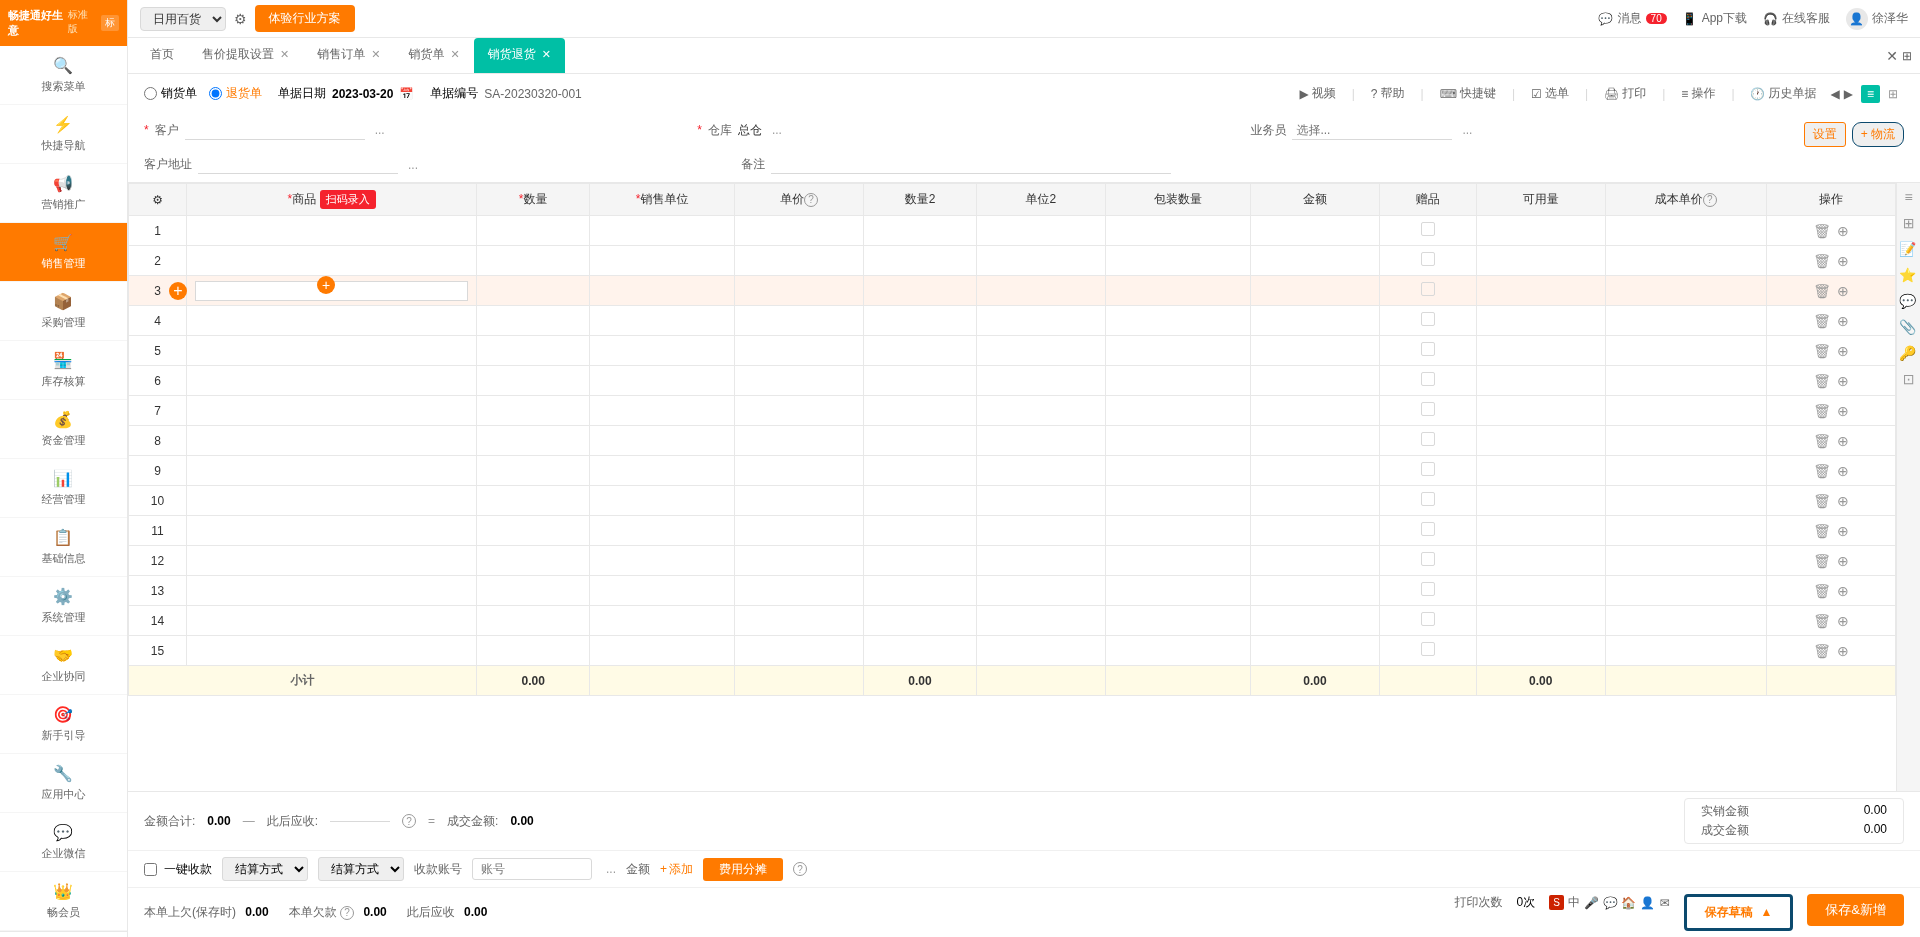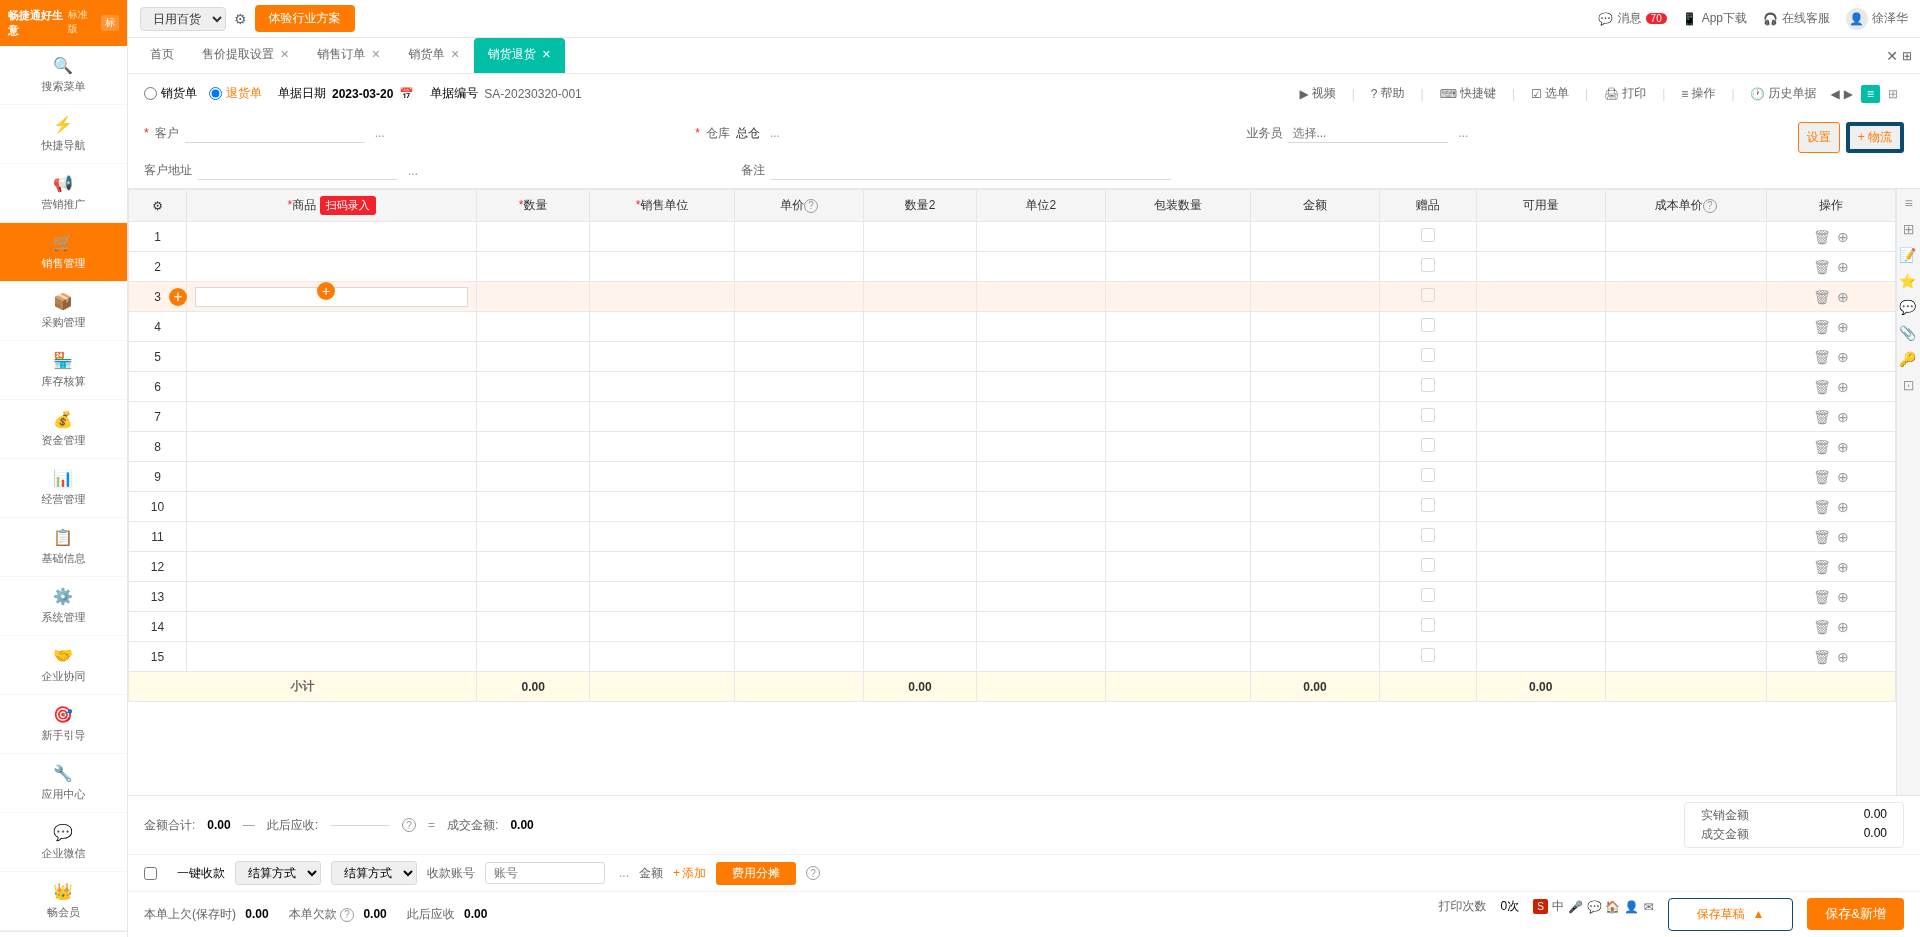--- a/index.html
+++ b/index.html
@@ -31,41 +31,41 @@
     .tab { padding: 8px 14px; cursor: pointer; color: #666; font-size: 13px; border-bottom: 2px solid transparent; display: flex; align-items: center; gap: 6px; white-space: nowrap; }
     .tab.active { color: #fff; background: #00bfa5; border-radius: 4px 4px 0 0; border-bottom: 2px solid #00bfa5; }
     .tab .close-icon { font-size: 11px; color: #999; }
     .tab.active .close-icon { color: #fff; }
     .tab-close-all { margin-left: auto; color: #666; cursor: pointer; font-size: 14px; }
     .form-input { border: none; border-bottom: 1px solid #d9d9d9; padding: 2px 4px; min-width: 160px; color: #333; outline: none; }
     .form-dots { color: #999; margin-left: 4px; }
     .toolbar-right { margin-left: auto; display: flex; align-items: center; gap: 6px; }
     .toolbar-btn { display: flex; align-items: center; gap: 3px; color: #666; cursor: pointer; padding: 3px 6px; border-radius: 3px; font-size: 12px; }
     .btn-setting { color: #ff7a00; border: 1px solid #ff7a00; border-radius: 3px; padding: 3px 8px; cursor: pointer; }
-    .btn-wuliu { color: #ff7a00; border: 4px solid #0c4a6e; border-radius: 3px; padding: 3px 8px; cursor: pointer; }
+    .btn-wuliu { color: #ff7a00; border: 1px solid #0c4a6e; border-radius: 9px; padding: 3px 8px; cursor: pointer; }
     .radio-group { display: flex; align-items: center; gap: 12px; }
     .radio-item { display: flex; align-items: center; gap: 4px; cursor: pointer; }
 
     
     .table-container { flex: 1; overflow: auto; background: #fff; }
     .data-table { width: 100%; border-collapse: collapse; }
     .data-table th { background: #f5f5f5; border: 1px solid #e8e8e8; padding: 6px 8px; color: #333; font-weight: normal; white-space: nowrap; text-align: center; position: sticky; top: 0; z-index: 1; }
     .data-table td { border: 1px solid #e8e8e8; padding: 4px 8px; color: #333; text-align: center; height: 30px; }
     .data-table tr.highlight-row td { background: #fff3ec; }
     .row-num { color: #999; }
     .checkbox-cell { text-align: center; }
     .action-icons { display: flex; justify-content: center; gap: 6px; }
     .action-icon { cursor: pointer; color: #999; font-size: 14px; }
     .scan-btn { background: #f5222d; color: #fff; border: none; border-radius: 3px; padding: 2px 6px; font-size: 11px; cursor: pointer; }
     .sum-row td { background: #fffbe6; font-weight: bold; }
     .amount-row { display: flex; align-items: center; gap: 12px; margin-bottom: 0; }
     .minus-sign { color: #999; }
     .equals-sign { color: #999; }
     .btn-feiyong { background: #ff7a00; color: #fff; border: none; border-radius: 3px; padding: 3px 16px; cursor: pointer; }
-    .btn-save-draft { background: #fff; color: #ff7a00; border: 1px solid #0c4a6e; border-radius: 4px; padding: 7px 28px; cursor: pointer; font-size: 13px; }
+    .btn-save-draft { background: #fff; color: #ff7a00; border: 3px solid #0c4a6e; border-radius: 4px; padding: 7px 18px; cursor: pointer; font-size: 13px; font-weight: bold; }
     .btn-save-new { background: #ff7a00; color: #fff; border: none; border-radius: 4px; padding: 7px 18px; cursor: pointer; font-size: 13px; }
     
     
     .right-panel { width: 24px; background: #f5f5f5; display: flex; flex-direction: column; align-items: center; padding: 4px 0; gap: 6px; border-left: 1px solid #e8e8e8; }
     .right-panel-icon { width: 20px; height: 20px; display: flex; align-items: center; justify-content: center; cursor: pointer; color: #999; font-size: 14px; }
     .right-panel-icon.active { color: #ff7a00; }
     .separator { color: #d9d9d9; margin: 0 2px; }
     .info-question { display: inline-flex; align-items: center; justify-content: center; width: 14px; height: 14px; border-radius: 50%; border: 1px solid #999; color: #999; font-size: 10px; cursor: pointer; }
     
     .checkbox { width: 14px; height: 14px; border: 1px solid #d9d9d9; border-radius: 2px; display: inline-block; cursor: pointer; }
@@ -768,21 +768,21 @@
           <span>0.00</span>
         </div>
         <div style="display:flex;justify-content:space-between;">
           <span style="color:#666;">成交金额</span>
           <span>0.00</span>
         </div>
       </div>
     </div>
 
     <div style="padding:6px 16px;display:flex;align-items:center;gap:10px;border-bottom:1px solid #f0f0f0;">
-      <label style="display:flex;align-items:center;gap:20px;cursor:pointer;">
+      <label style="display:flex;align-items:center;gap:7px;cursor:pointer;">
         <input type="checkbox" style="">
         <span>一键收款</span>
       </label>
       <select style="border:1px solid #d9d9d9;border-radius:3px;padding:3px 8px;">
         <option>结算方式</option>
       </select>
       <select style="border:1px solid #d9d9d9;border-radius:3px;padding:3px 8px;">
         <option>结算方式</option>
       </select>
       <span style="color:#666;">收款账号</span>

